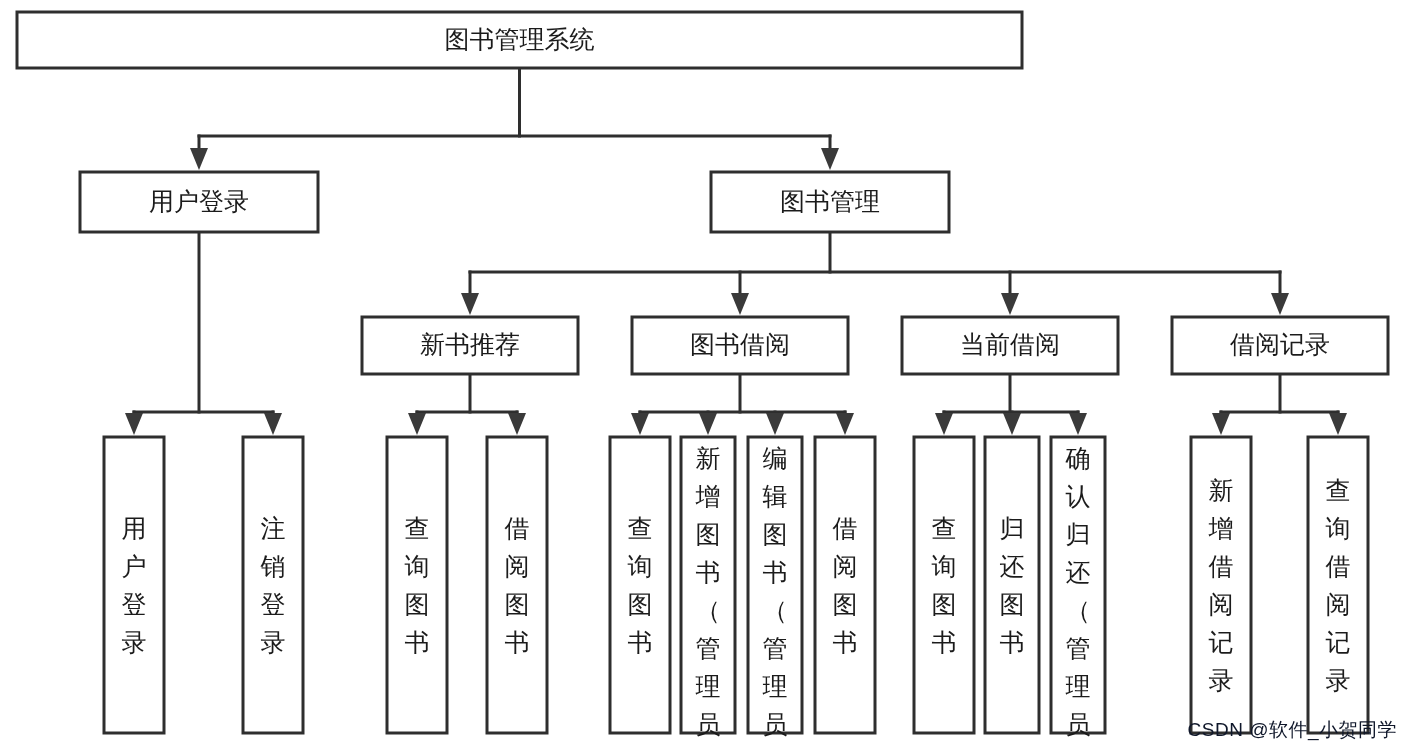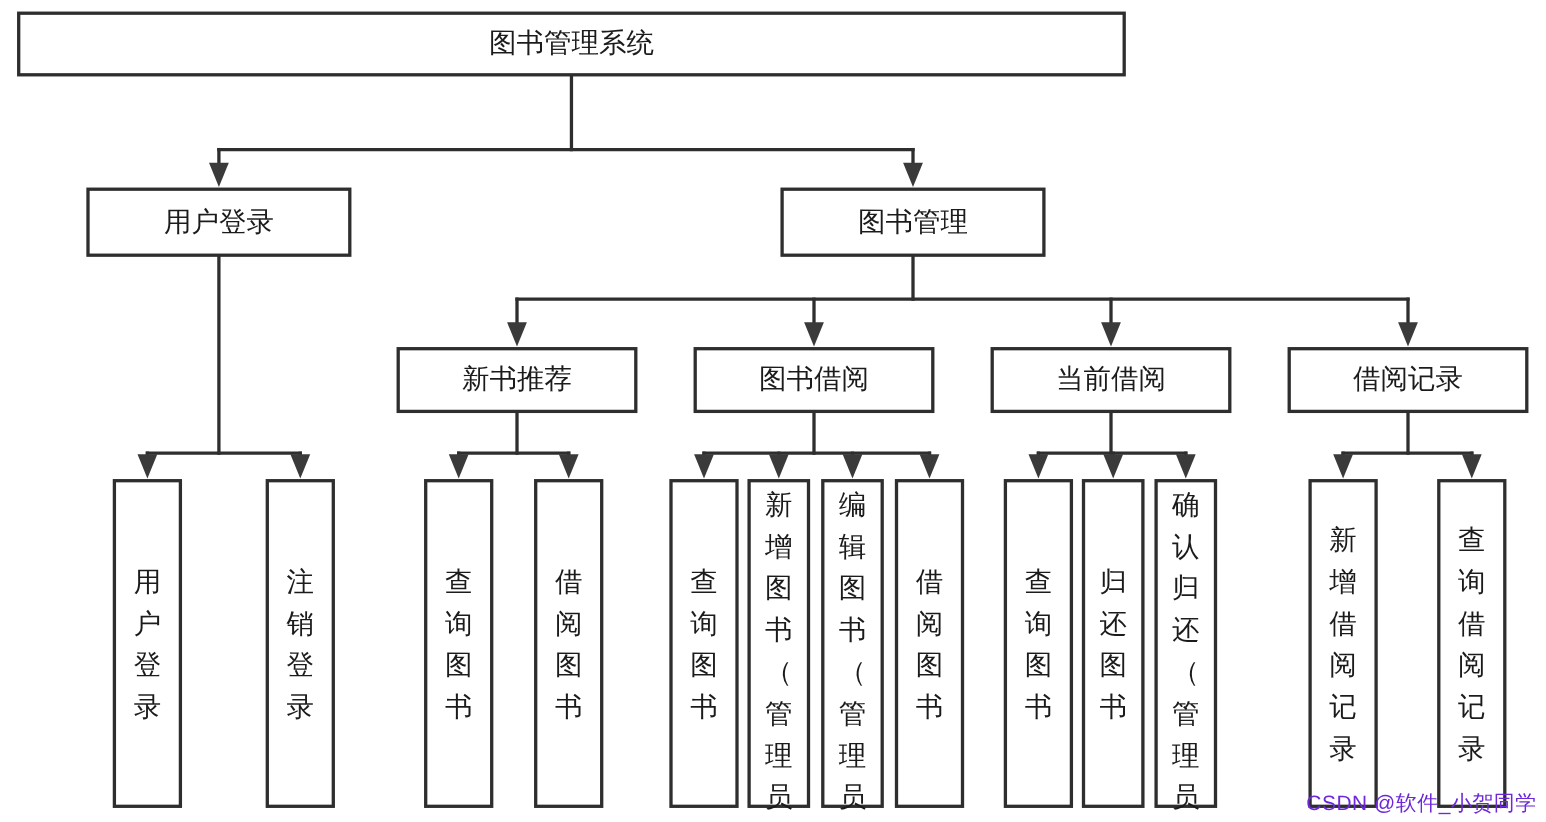--- a/index.html
+++ b/index.html
@@ -54,21 +54,21 @@
     font-size: 25px;
     fill: #1b1b1b;
     text-anchor: middle;
   }
   .watermark {
     position: absolute;
     right: 8px;
     bottom: 4px;
     font-family: "Liberation Sans", "DejaVu Sans", sans-serif;
     font-size: 19px;
-    color: #6d28d9;
+    color: #0f172a;
     letter-spacing: 0.5px;
     white-space: nowrap;
     user-select: none;
   }
 </style>
 </head>
 <body>
 
 <div id="diagram-root">
   <svg class="flow" viewBox="0 0 1405 747" xmlns="http://www.w3.org/2000/svg">

